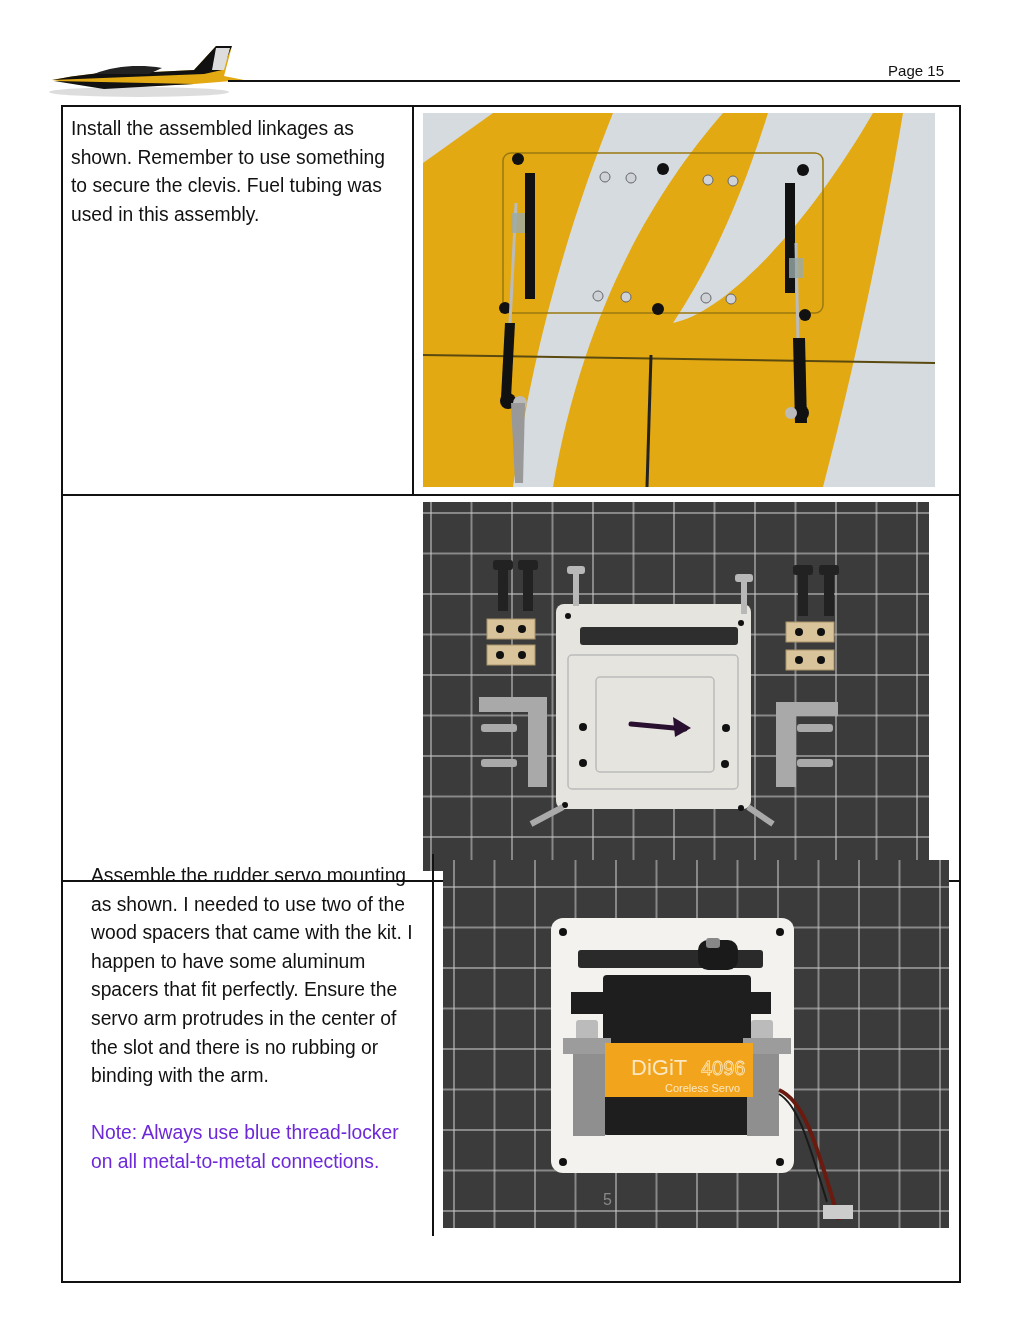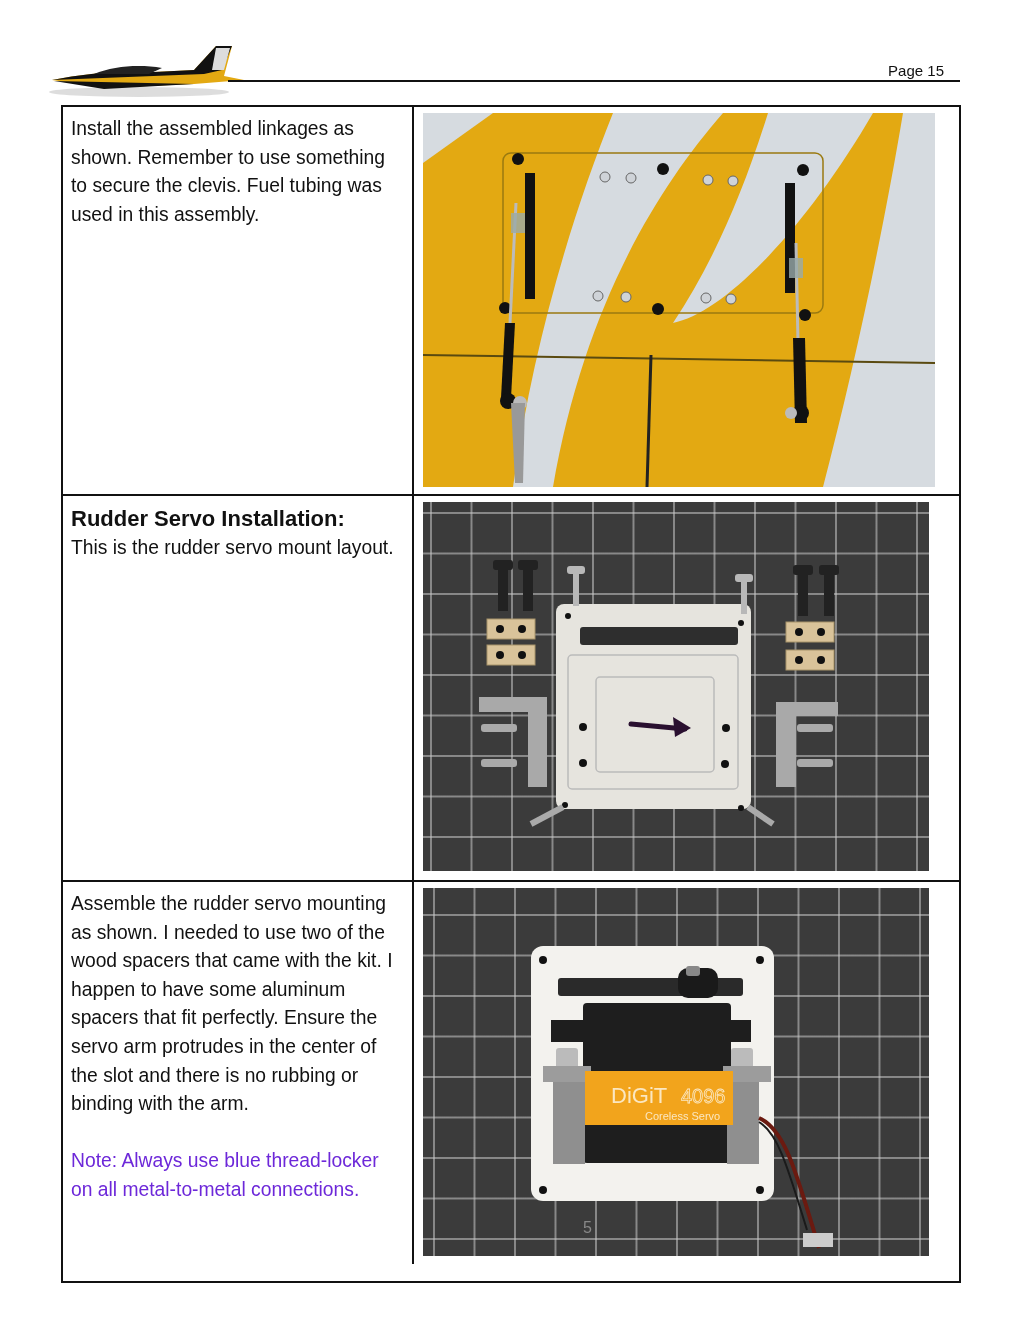--- a/index.html
+++ b/index.html
@@ -100,24 +100,20 @@
             <circle cx="97" cy="290" r="7" fill="#bbb"></circle>
           <path d="M88 290 L102 290 L100 370 L92 370 Z" fill="#999"></path>
           <circle cx="378" cy="300" r="8" fill="#111"></circle>
             <circle cx="368" cy="300" r="6" fill="#bbb"></circle>
         </svg>
       </div>
     </div>
   </div>
 
   <div class="row" style="top:389px; height:386px;">
-    <div class="cell-text" style="padding-top:8px;">
-      <p class="heading">Rudder Servo Installation:</p>
-      <p class="txt">This is the rudder servo mount layout.</p>
-    </div>
     <div class="cell-img">
       <div class="photo p2 mat">
         <svg width="506" height="369" viewBox="0 0 506 369">
           <rect x="133" y="102" width="195" height="205" rx="8" fill="#e6e4de"></rect>
           <rect x="157" y="125" width="158" height="18" rx="3" fill="#2e2e2e"></rect>
           <rect x="145" y="153" width="170" height="134" rx="4" fill="none" stroke="#bbb" stroke-width="1.5"></rect>
           <rect x="173" y="175" width="118" height="95" rx="4" fill="none" stroke="#bbb" stroke-width="1.5"></rect>
           <g fill="#111">
             <circle cx="145" cy="114" r="3"></circle>
               <circle cx="318" cy="121" r="3"></circle>
@@ -170,21 +166,21 @@
             <rect x="374" y="222" width="36" height="8" rx="3"></rect>
               <rect x="374" y="257" width="36" height="8" rx="3"></rect>
           </g>
           <path d="M108 322 L140 305" stroke="#aaa" stroke-width="6"></path>
           <path d="M325 305 L350 322" stroke="#aaa" stroke-width="6"></path>
         </svg>
       </div>
     </div>
   </div>
 
-  <div class="row" style="top:775px; height:382px;">
+  <div class="row" style="top:747px; height:382px;margin-left:20px;">
     <div class="cell-text">
       <p class="txt">Assemble the rudder servo mounting as shown. I needed to use two of the wood spacers that came with the kit. I happen to have some aluminum spacers that fit perfectly. Ensure the servo arm protrudes in the center of the slot and there is no rubbing or binding with the arm.</p>
       <p class="txt note">Note: Always use blue thread-locker on all metal-to-metal connections.</p>
     </div>
     <div class="cell-img">
       <div class="photo p3 mat">
         <svg width="506" height="368" viewBox="0 0 506 368">
           <rect x="108" y="58" width="243" height="255" rx="12" fill="#f3f2ee"></rect>
           <g fill="#111">
             <circle cx="120" cy="72" r="4"></circle>

